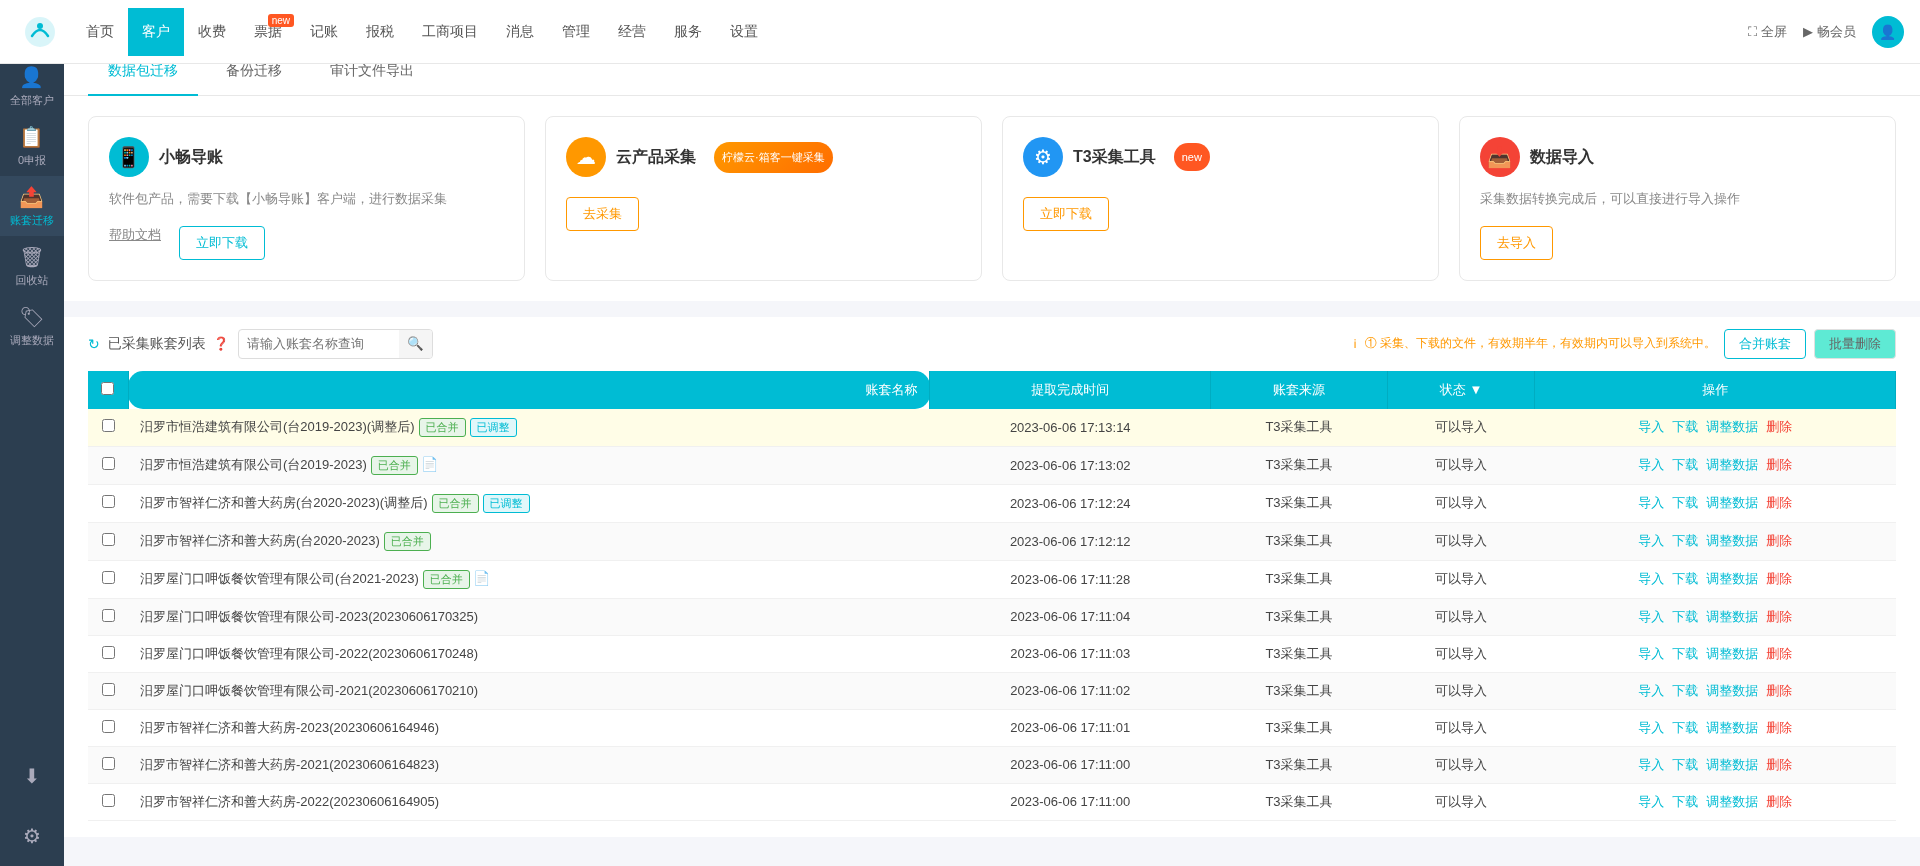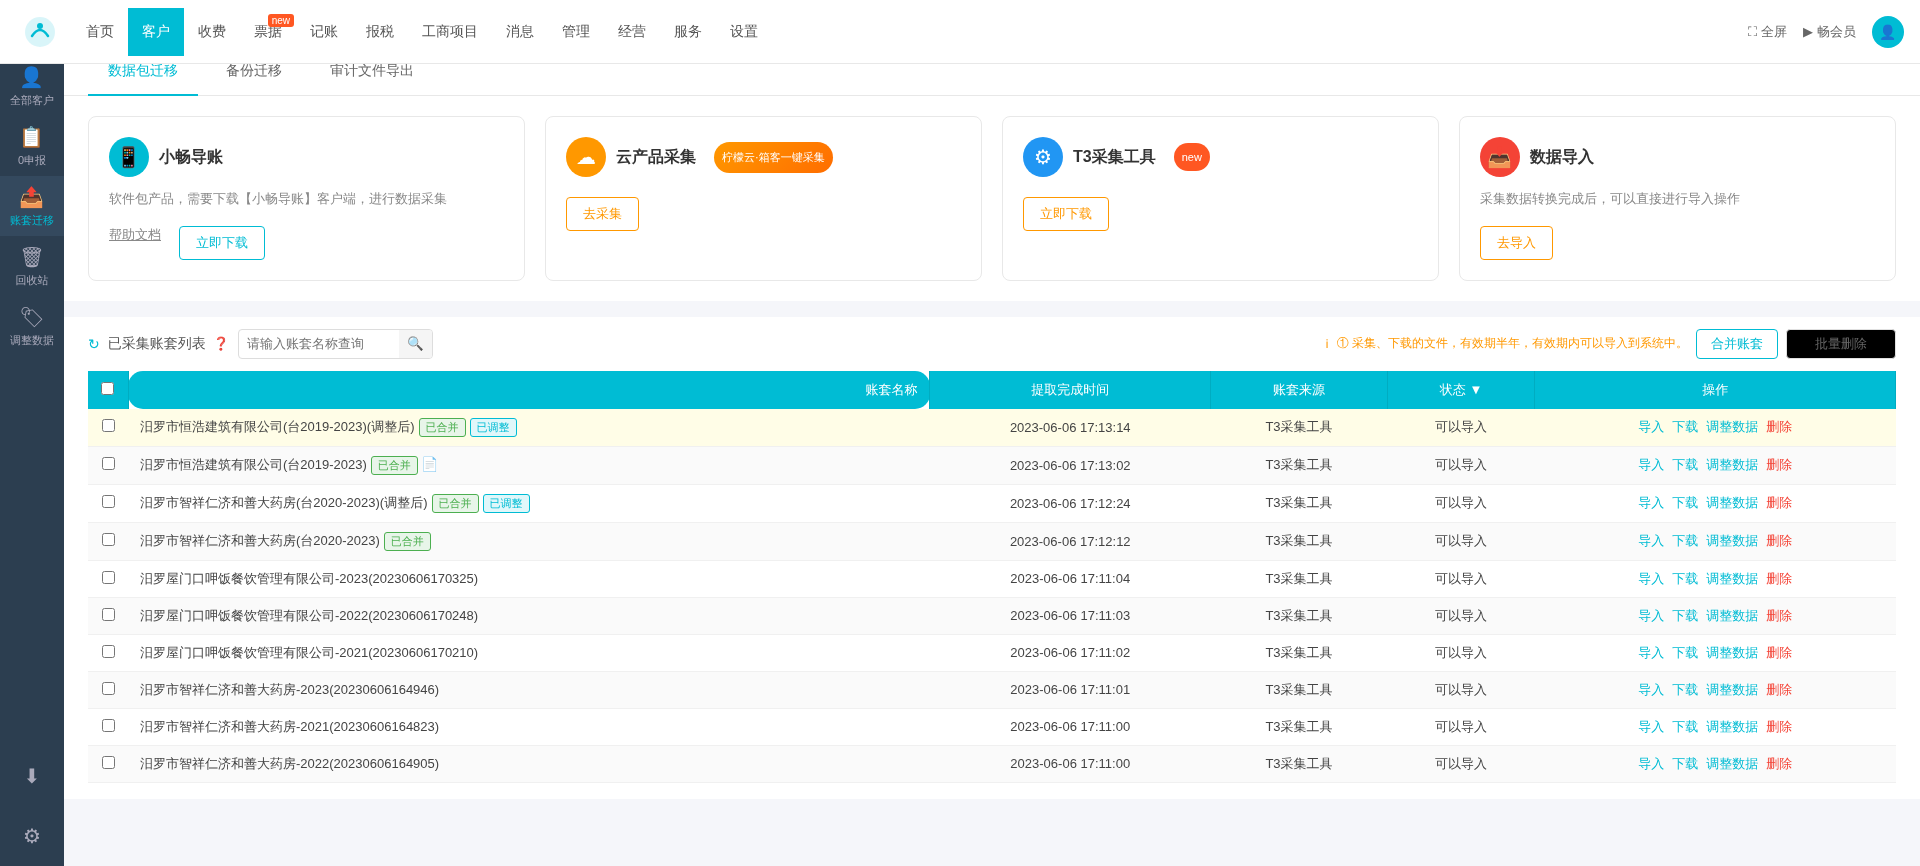--- a/index.html
+++ b/index.html
@@ -93,21 +93,21 @@
       display: flex; align-items: center; padding: 12px 0; gap: 10px;
     }
     .list-header-left { display: flex; align-items: center; gap: 8px; color: #555; font-size: 14px; font-weight: 500; }
     .list-header-right { margin-left: auto; display: flex; align-items: center; gap: 8px; }
     .hint-text { color: #ff9800; font-size: 12px; }
     .btn-merge {
       border: 1px solid #00bcd4; color: #00bcd4; background: #fff; padding: 5px 14px;
       border-radius: 4px; cursor: pointer; font-size: 13px; text-align: center;
     }
     .btn-batch-delete {
-      border: 1px solid #e0e0e0; color: #666; background: #000000; padding: 5px 28px;
+      border: 1px solid #e0e0e0; color: #666; background: #5eead4; padding: 5px 14px;
       border-radius: 4px; cursor: pointer; font-size: 13px;
     }
     .search-box {
       display: flex; align-items: center; border: 1px solid #ddd; border-radius: 4px; overflow: hidden; height: 30px;
     }
     .search-input { border: none; outline: none; padding: 0 8px; font-size: 13px; width: 160px; }
     .search-btn { background: #f5f5f5; border: none; padding: 0 8px; cursor: pointer; height: 30px; color: #666; }
 
     
     .data-table { width: 100%; border-collapse: collapse; }
@@ -355,20 +355,28 @@
           <tr>
             <td class="checkbox-cell"><input type="checkbox" style=""></td>
             <td class="name-col"><span>汨罗市智祥仁济和善大药房(台2020-2023)</span><span class="inline-badge badge-green">已合并</span></td>
             <td>2023-06-06 17:12:12</td>
             <td>T3采集工具</td>
             <td class="status-ok">可以导入</td>
             <td><span class="action-link">导入</span><span class="action-link">下载</span><span class="action-link">调整数据</span><span class="action-link del">删除</span></td>
           </tr>
           <tr>
             <td class="checkbox-cell"><input type="checkbox" style=""></td>
+            <td class="name-col"><span>汨罗屋门口呷饭餐饮管理有限公司(台2021-2023)</span><span class="inline-badge badge-green">已合并</span><span class="icon-file">📄</span></td>
+            <td>2023-06-06 17:11:28</td>
+            <td>T3采集工具</td>
+            <td class="status-ok">可以导入</td>
+            <td><span class="action-link">导入</span><span class="action-link">下载</span><span class="action-link">调整数据</span><span class="action-link del">删除</span></td>
+          </tr>
+          <tr>
+            <td class="checkbox-cell"><input type="checkbox" style=""></td>
             <td class="name-col"><span>汨罗屋门口呷饭餐饮管理有限公司-2023(20230606170325)</span></td>
             <td>2023-06-06 17:11:04</td>
             <td>T3采集工具</td>
             <td class="status-ok">可以导入</td>
             <td><span class="action-link">导入</span><span class="action-link">下载</span><span class="action-link">调整数据</span><span class="action-link del">删除</span></td>
           </tr>
           <tr>
             <td class="checkbox-cell"><input type="checkbox" style=""></td>
             <td class="name-col"><span>汨罗屋门口呷饭餐饮管理有限公司-2022(20230606170248)</span></td>
             <td>2023-06-06 17:11:03</td>

